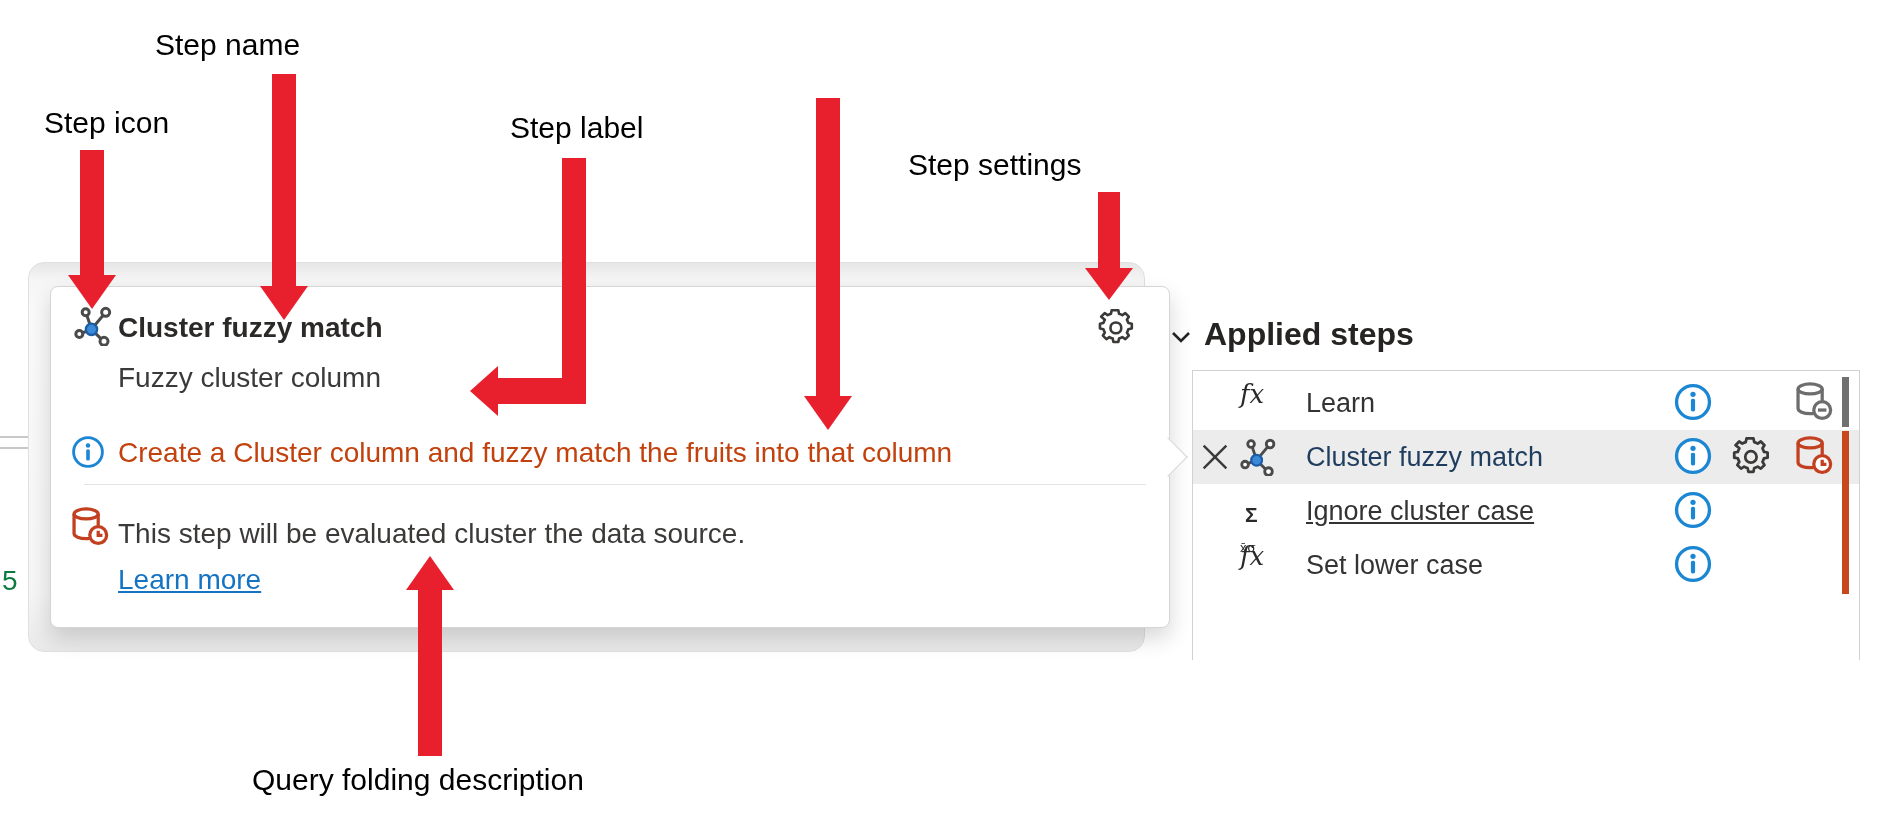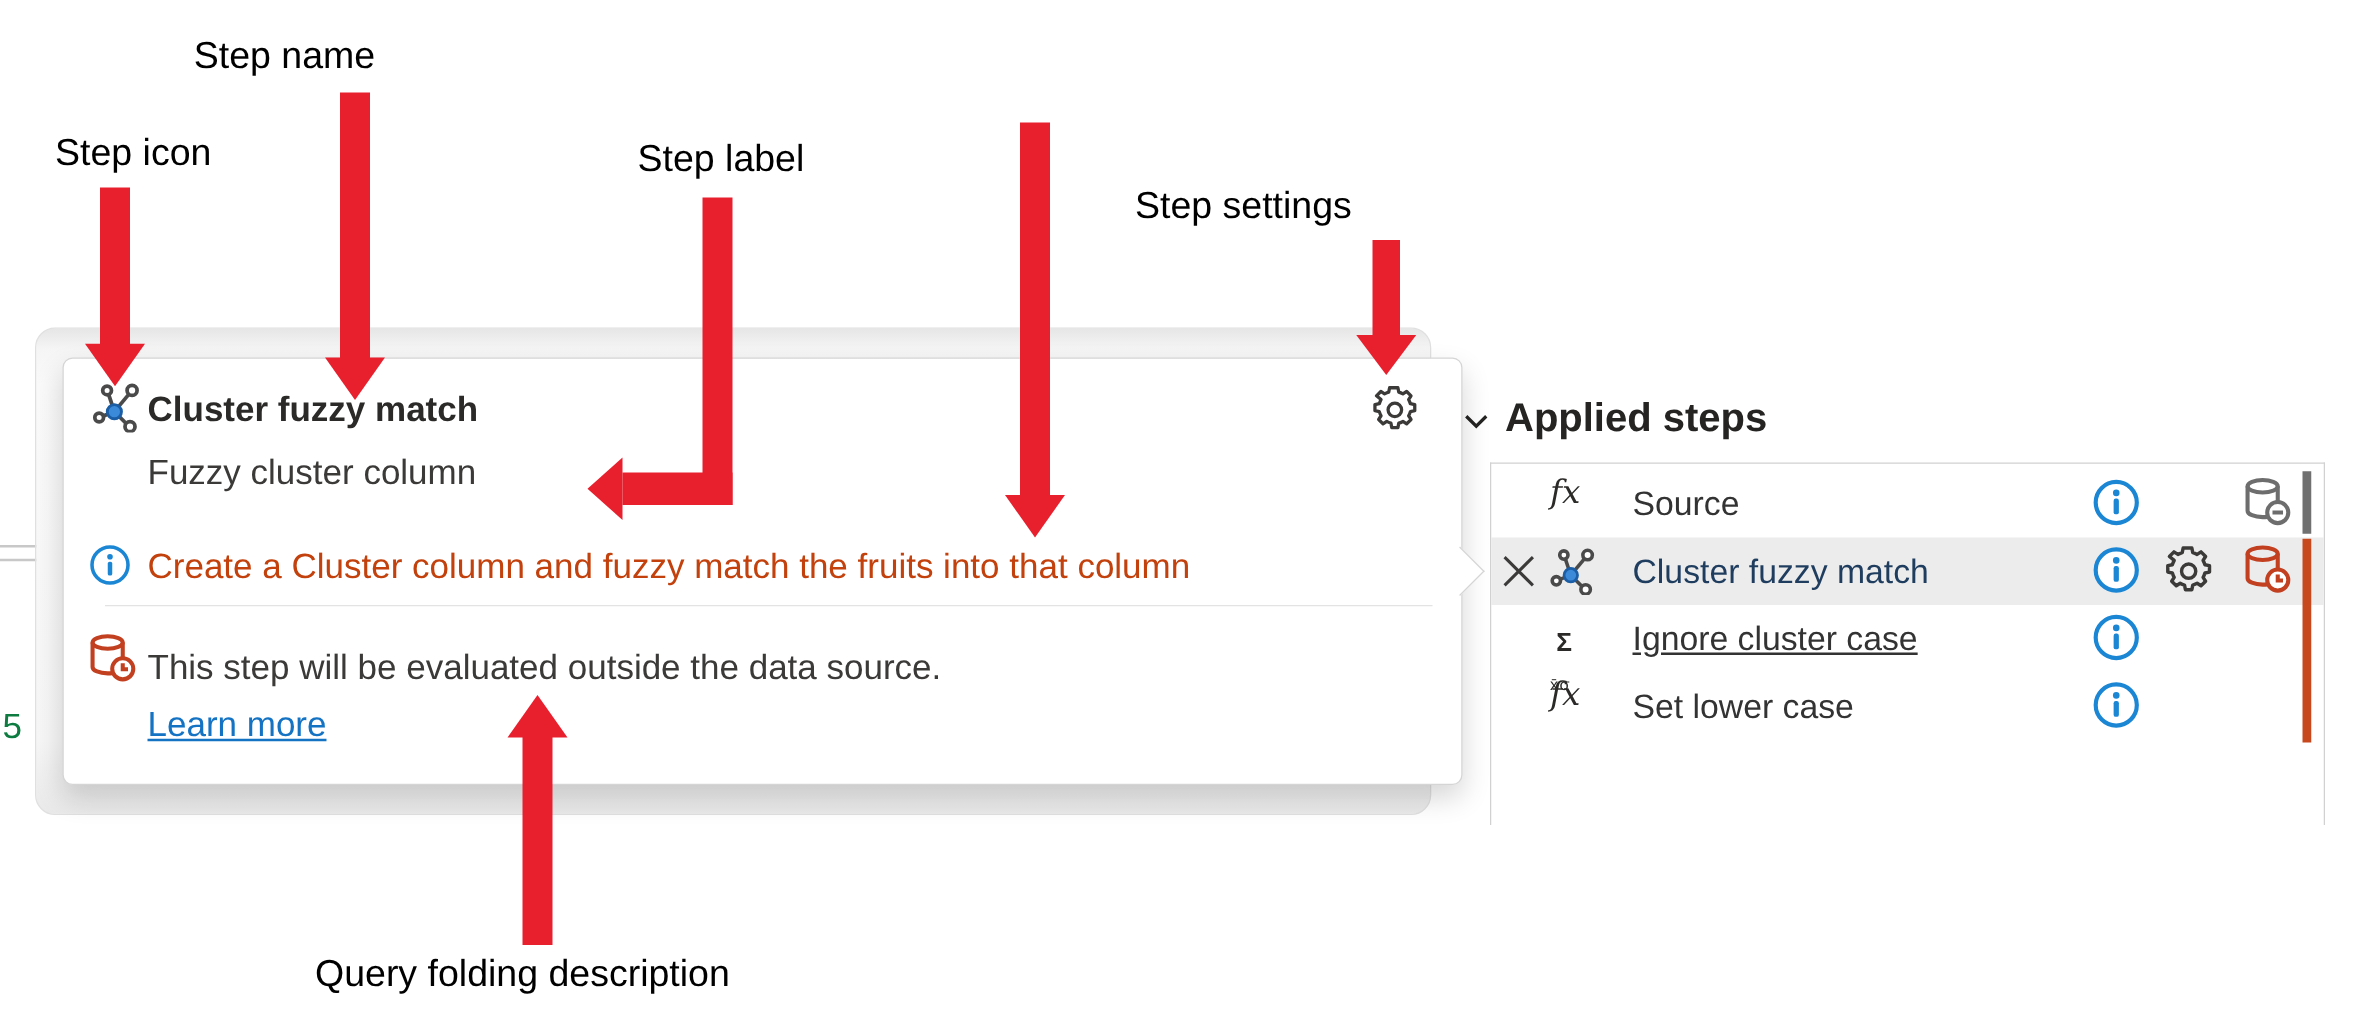--- a/index.html
+++ b/index.html
@@ -159,34 +159,34 @@
     <svg width="46" height="46" viewBox="0 0 24 24">
       <g stroke="#C23F20" stroke-width="1.7" fill="none">
         <ellipse cx="10.5" cy="5.2" rx="6.3" ry="2.6"></ellipse>
         <path d="M4.2 5.2v10.2c0 1.5 2.8 2.7 6.3 2.7.6 0 1.2 0 1.8-.1"></path>
         <path d="M16.8 5.2v6.2"></path>
         <circle cx="16.8" cy="16.2" r="4.4" fill="#fff"></circle>
         <path d="M16.8 13.9v2.5h2.2"></path>
       </g>
     </svg>
   </div>
-  <div class="popup-fold">This step will be evaluated outside the data source.</div>
+  <div class="popup-fold">This step will be evaluated cluster the data source.</div>
   <a class="learn-more">Learn more</a>
 
   <div class="chev">
     <svg width="22" height="15" viewBox="0 0 22 15">
         <polyline points="3,3 11,11 19,3" fill="none" stroke="#252423" stroke-width="2.6"></polyline>
       </svg>
   </div>
   <div class="panel-header">Applied steps</div>
   <div class="steps-box"></div>
 
   <div class="step-row" style="top:376px;"></div>
   <div class="fx-glyph" style="left:1240px;top:379px;">fx</div>
-  <div class="step-label" style="left:1306px;top:388px;">Source</div>
+  <div class="step-label" style="left:1306px;top:388px;">Learn</div>
   <div class="icon-slot" style="left:1672px;top:381px;width:42px;height:42px;cursor:pointer;">
     <svg width="42" height="42" viewBox="0 0 24 24">
         <circle cx="12" cy="12" r="9.4" fill="#fff" stroke="#1A86D4" stroke-width="1.9"></circle>
         <circle cx="12" cy="7.6" r="1.5" fill="#1A86D4"></circle>
         <rect x="10.8" y="10.2" width="2.4" height="7.2" rx="1" fill="#1A86D4"></rect>
       </svg>
   </div>
   <div class="icon-slot" style="left:1790px;top:379px;width:46px;height:46px;">
     <svg width="46" height="46" viewBox="0 0 24 24">
       <g stroke="#6d6d6d" stroke-width="1.7" fill="none">

